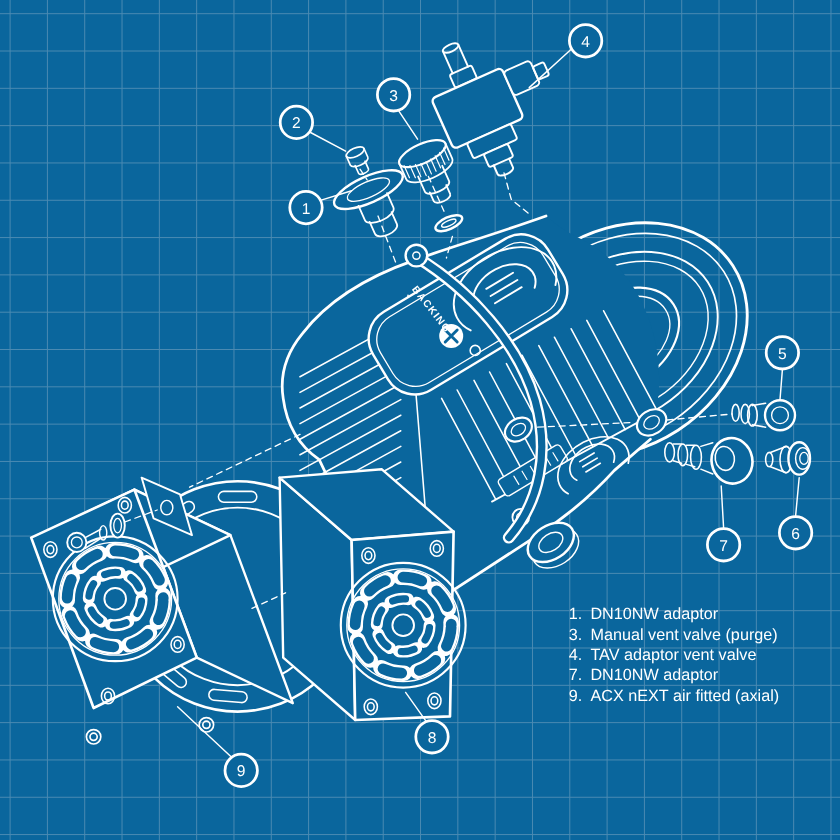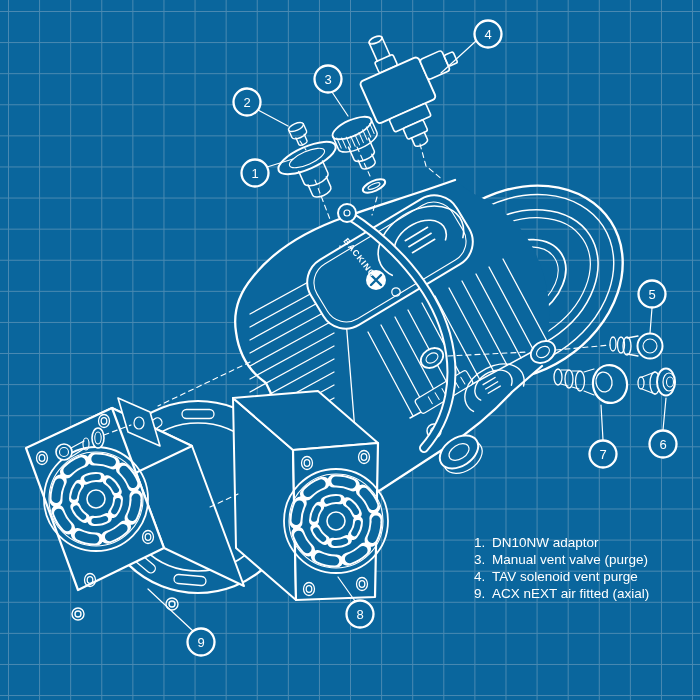--- a/index.html
+++ b/index.html
@@ -12,21 +12,21 @@
     background-size:31.1px 31.1px;
     background-position:8px 11px;
     font-family:"Liberation Sans", sans-serif;
   }
   svg{position:absolute;left:0;top:0;}
   svg text{font-family:"Liberation Sans", sans-serif;fill:#ffffff;}
   .callout-num{font-size:13px;}
   .backing-label{font-size:8.5px;font-weight:bold;letter-spacing:1px;}
   .legend{
     position:absolute;left:474px;top:503px;color:#ffffff;
-    font-size:13.5px;line-height:17.1px;white-space:nowrap;margin-top:31px;
+    font-size:13.5px;line-height:17.1px;white-space:nowrap;
   }
   .lrow span.n{display:inline-block;min-width:14px;}
   .lrow span.t{margin-left:4px;}
 </style>
 </head>
 <body>
 
 <div class="stage">
 
 <svg width="700" height="700" viewBox="0 0 700 700" fill="none" stroke="#ffffff" stroke-linecap="round" stroke-linejoin="round">
@@ -328,17 +328,18 @@
       <path d="M193,631 L148,589"></path>
       <circle cx="201" cy="642" r="13.5" fill="#0a669d" stroke-width="2.3"></circle>
       <text class="callout-num" x="201" y="647" text-anchor="middle" stroke="none">9</text>
     </g>
   </g>
 </svg>
 
 <div class="legend">
   <div class="lrow"><span class="n">1.</span><span class="t">DN10NW adaptor</span></div>
   <div class="lrow"><span class="n">3.</span><span class="t">Manual vent valve (purge)</span></div>
-  <div class="lrow"><span class="n">4.</span><span class="t">TAV solenoid vent purge</span></div>
+  <div class="lrow"><span class="n">4.</span><span class="t">TAV adaptor vent valve</span></div>
+  <div class="lrow"><span class="n">7.</span><span class="t">DN10NW adaptor</span></div>
   <div class="lrow"><span class="n">9.</span><span class="t">ACX nEXT air fitted (axial)</span></div>
 </div>
 
 </div>
 
 </body></html>

